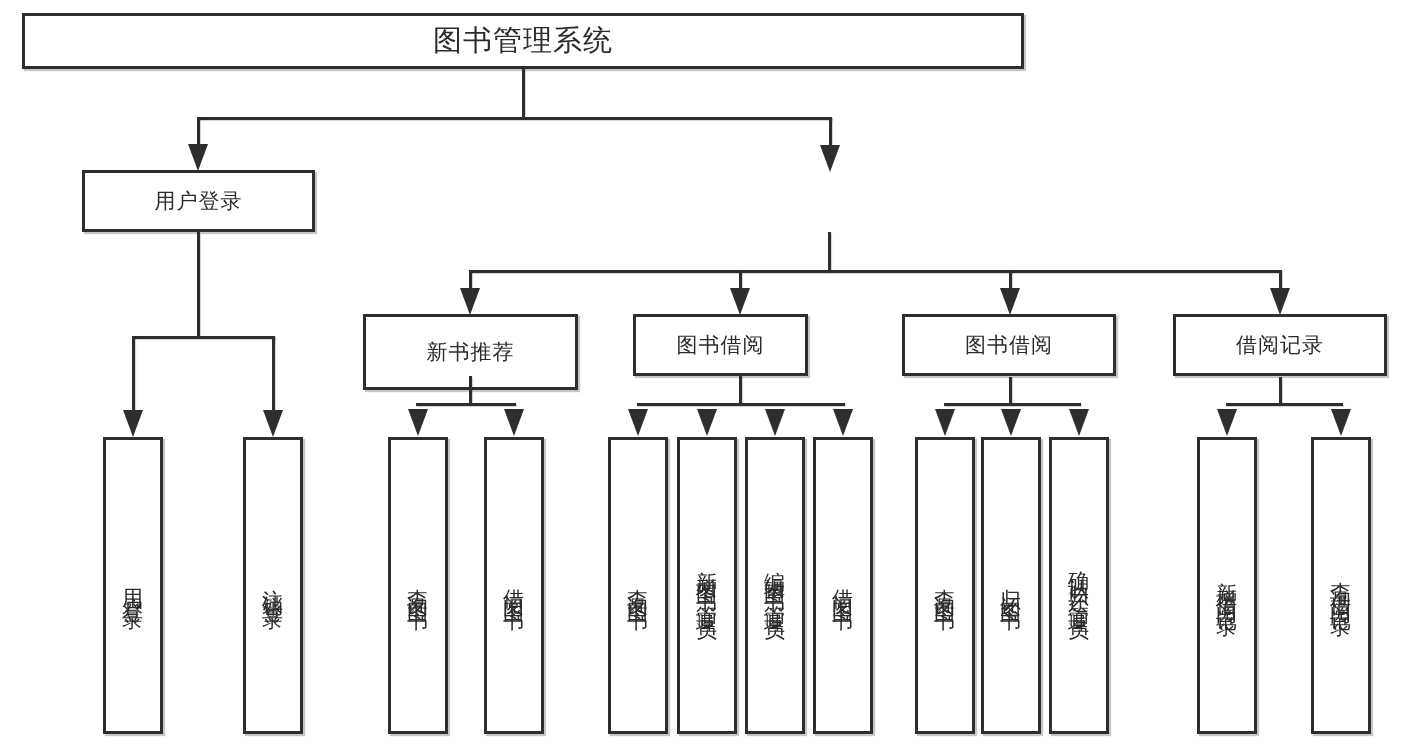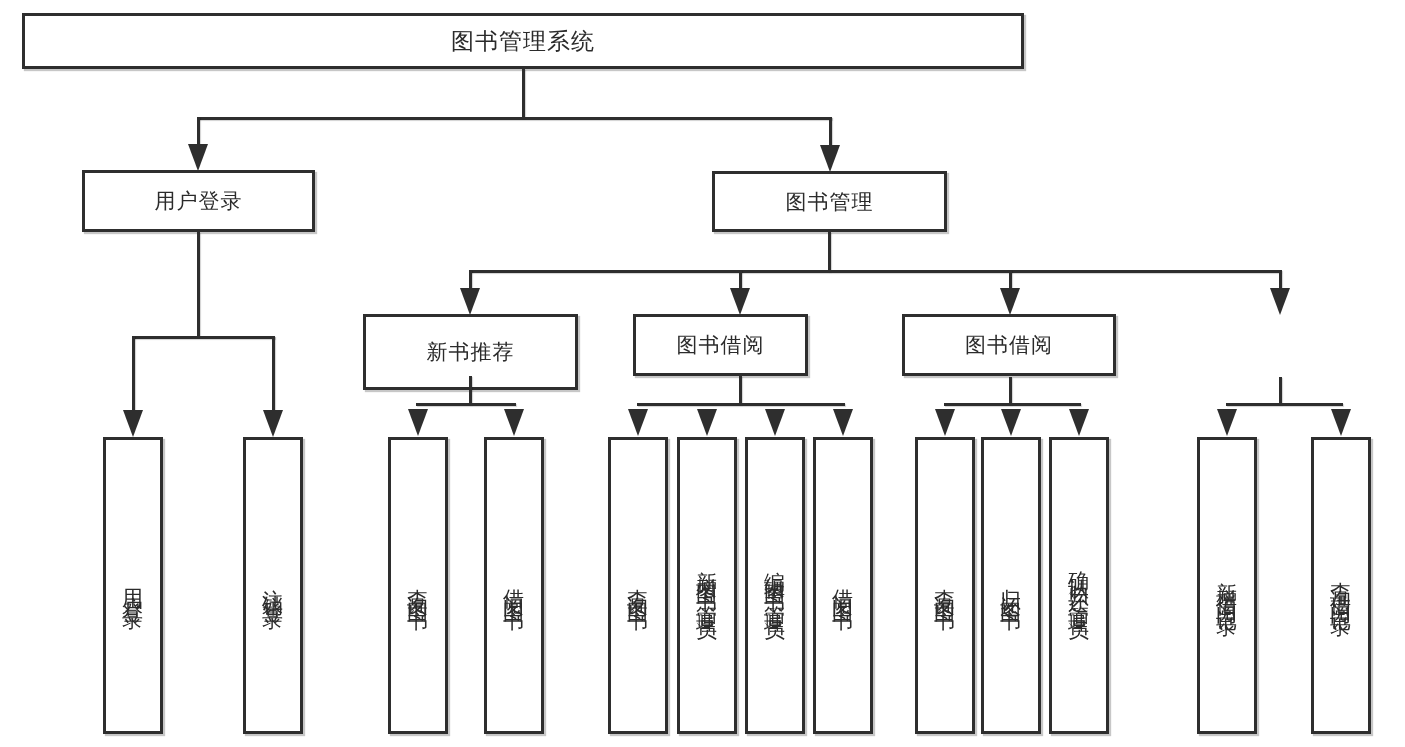--- a/index.html
+++ b/index.html
@@ -21,21 +21,21 @@
     box-sizing:border-box;
     border:3px solid var(--line);
     background:#fff;
     display:flex;
     align-items:center;
     justify-content:center;
     color:var(--text);
     box-shadow:2px 2px 1px rgba(0,0,0,0.22);
   }
   .hbox{font-size:21px;letter-spacing:1px;}
-  .rootbox{font-size:23px;letter-spacing:1px;}
+  .rootbox{font-size:29px;letter-spacing:1px;}
   .vbox{
     font-size:21px;
     writing-mode:vertical-rl;
     text-orientation:mixed;
     letter-spacing:7px;
     line-height:1;
   }
   .vline,.hline{
     position:absolute;
     background:var(--line);
@@ -66,21 +66,20 @@
   <div class="box rootbox" style="left:22px;top:13px;width:1002px;height:56px;">图书管理系统</div>
 
   <div class="vline" style="left:522px;top:69px;height:49px;"></div>
   <div class="hline" style="left:197px;top:117px;width:635px;"></div>
   <div class="vline" style="left:197px;top:117px;height:28px;"></div>
   <div class="arrow" style="left:188px;top:144px;"></div>
   <div class="vline" style="left:829px;top:117px;height:28px;"></div>
   <div class="arrow" style="left:820px;top:145px;"></div>
 
   <div class="box hbox" style="left:82px;top:170px;width:233px;height:62px;">用户登录</div>
-  <div class="box hbox" style="left:712px;top:171px;width:235px;height:61px;">图书管理</div>
 
   <div class="vline" style="left:197px;top:232px;height:105px;"></div>
   <div class="hline" style="left:132px;top:336px;width:143px;"></div>
   <div class="vline" style="left:132px;top:336px;height:74px;"></div>
   <div class="arrow" style="left:123px;top:410px;"></div>
   <div class="vline" style="left:272px;top:336px;height:74px;"></div>
   <div class="arrow" style="left:263px;top:410px;"></div>
 
   <div class="vline" style="left:828px;top:232px;height:40px;"></div>
   <div class="hline" style="left:469px;top:270px;width:812px;"></div>
@@ -89,20 +88,21 @@
   <div class="vline" style="left:739px;top:270px;height:19px;"></div>
   <div class="arrow" style="left:730px;top:288px;"></div>
   <div class="vline" style="left:1009px;top:270px;height:19px;"></div>
   <div class="arrow" style="left:1000px;top:288px;"></div>
   <div class="vline" style="left:1279px;top:270px;height:19px;"></div>
   <div class="arrow" style="left:1270px;top:288px;"></div>
 
   <div class="box hbox" style="left:363px;top:314px;width:215px;height:76px;">新书推荐</div>
   <div class="box hbox" style="left:633px;top:314px;width:175px;height:62px;">图书借阅</div>
   <div class="box hbox" style="left:902px;top:314px;width:214px;height:62px;">图书借阅</div>
+  <div class="box hbox" style="left:1173px;top:314px;width:214px;height:62px;">借阅记录</div>
 
   <div class="vline" style="left:469px;top:376px;height:29px;"></div>
   <div class="hline" style="left:416px;top:403px;width:100px;"></div>
   <div class="arrow" style="left:408px;top:409px;"></div>
   <div class="arrow" style="left:504px;top:409px;"></div>
 
   <div class="vline" style="left:739px;top:376px;height:29px;"></div>
   <div class="hline" style="left:637px;top:403px;width:208px;"></div>
   <div class="arrow" style="left:628px;top:409px;"></div>
   <div class="arrow" style="left:697px;top:409px;"></div>

